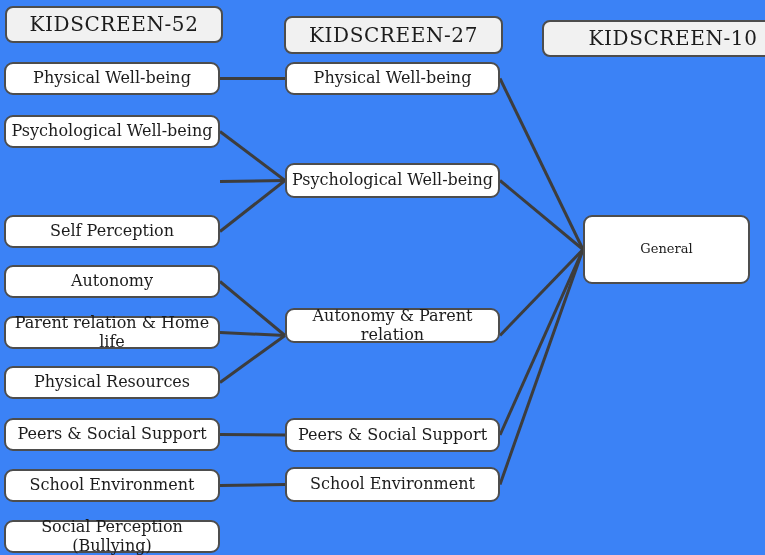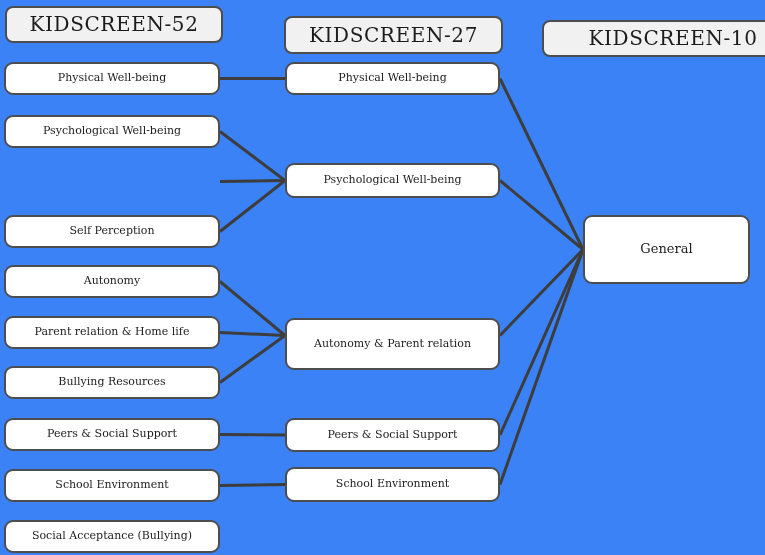--- a/index.html
+++ b/index.html
@@ -23,21 +23,21 @@
   }
   .node{
     position:absolute;
     box-sizing:border-box;
     background:var(--box-fill);
     border:2.5px solid var(--border);
     border-radius:9px;
     display:flex;align-items:center;justify-content:center;
     text-align:center;
     color:var(--text);
-    font-size:11px;
+    font-size:16px;
     z-index:1;
     line-height:1.15;
   }
   .header{
     background:var(--header-fill);
     font-size:20px;
     letter-spacing:0.6px;
     border-radius:8px;
   }
   .two-line{font-size:13px;line-height:1.3;}
@@ -57,21 +57,21 @@
   #n52-parent          {top:316px;}
   #n52-financial       {top:366px;}
   #n52-peers           {top:418px;}
   #n52-school          {top:469px;}
   #n52-social          {top:520px;}
 
   
   .col27{left:285px;width:215px;}
   #n27-physical        {top:62px;height:33px;}
   #n27-psychological   {top:163px;height:35px;}
-  #n27-autonomy-parent {top:318px;height:52px;}
+  #n27-autonomy-parent {top:308px;height:35px;}
   #n27-peers           {top:418px;height:34px;}
   #n27-school          {top:467px;height:35px;}
 
   
   #n10-general{left:583px;top:215px;width:167px;height:69px;}
 </style>
 </head>
 <body>
 
 <div id="canvas">
@@ -95,24 +95,24 @@
 
   <div class="node header" id="h-k52">KIDSCREEN-52</div>
   <div class="node header" id="h-k27">KIDSCREEN-27</div>
   <div class="node header" id="h-k10">KIDSCREEN-10</div>
 
   <div class="node col52" id="n52-physical">Physical Well-being</div>
   <div class="node col52" id="n52-psychological">Psychological Well-being</div>
   <div class="node col52" id="n52-self">Self Perception</div>
   <div class="node col52" id="n52-autonomy">Autonomy</div>
   <div class="node col52" id="n52-parent">Parent relation &amp; Home life</div>
-  <div class="node col52" id="n52-financial">Bullying Resources</div>
+  <div class="node col52" id="n52-financial">Physical Resources</div>
   <div class="node col52" id="n52-peers">Peers &amp; Social Support</div>
   <div class="node col52" id="n52-school">School Environment</div>
-  <div class="node col52" id="n52-social">Social Acceptance (Bullying)</div>
+  <div class="node col52" id="n52-social">Social Perception (Bullying)</div>
 
   <div class="node col27" id="n27-physical">Physical Well-being</div>
   <div class="node col27" id="n27-psychological">Psychological Well-being</div>
   <div class="node col27" id="n27-autonomy-parent">Autonomy &amp; Parent relation</div>
   <div class="node col27" id="n27-peers">Peers &amp; Social Support</div>
   <div class="node col27" id="n27-school">School Environment</div>
 
   <div class="node two-line" id="n10-general">
     <span>General</span>
   </div>

